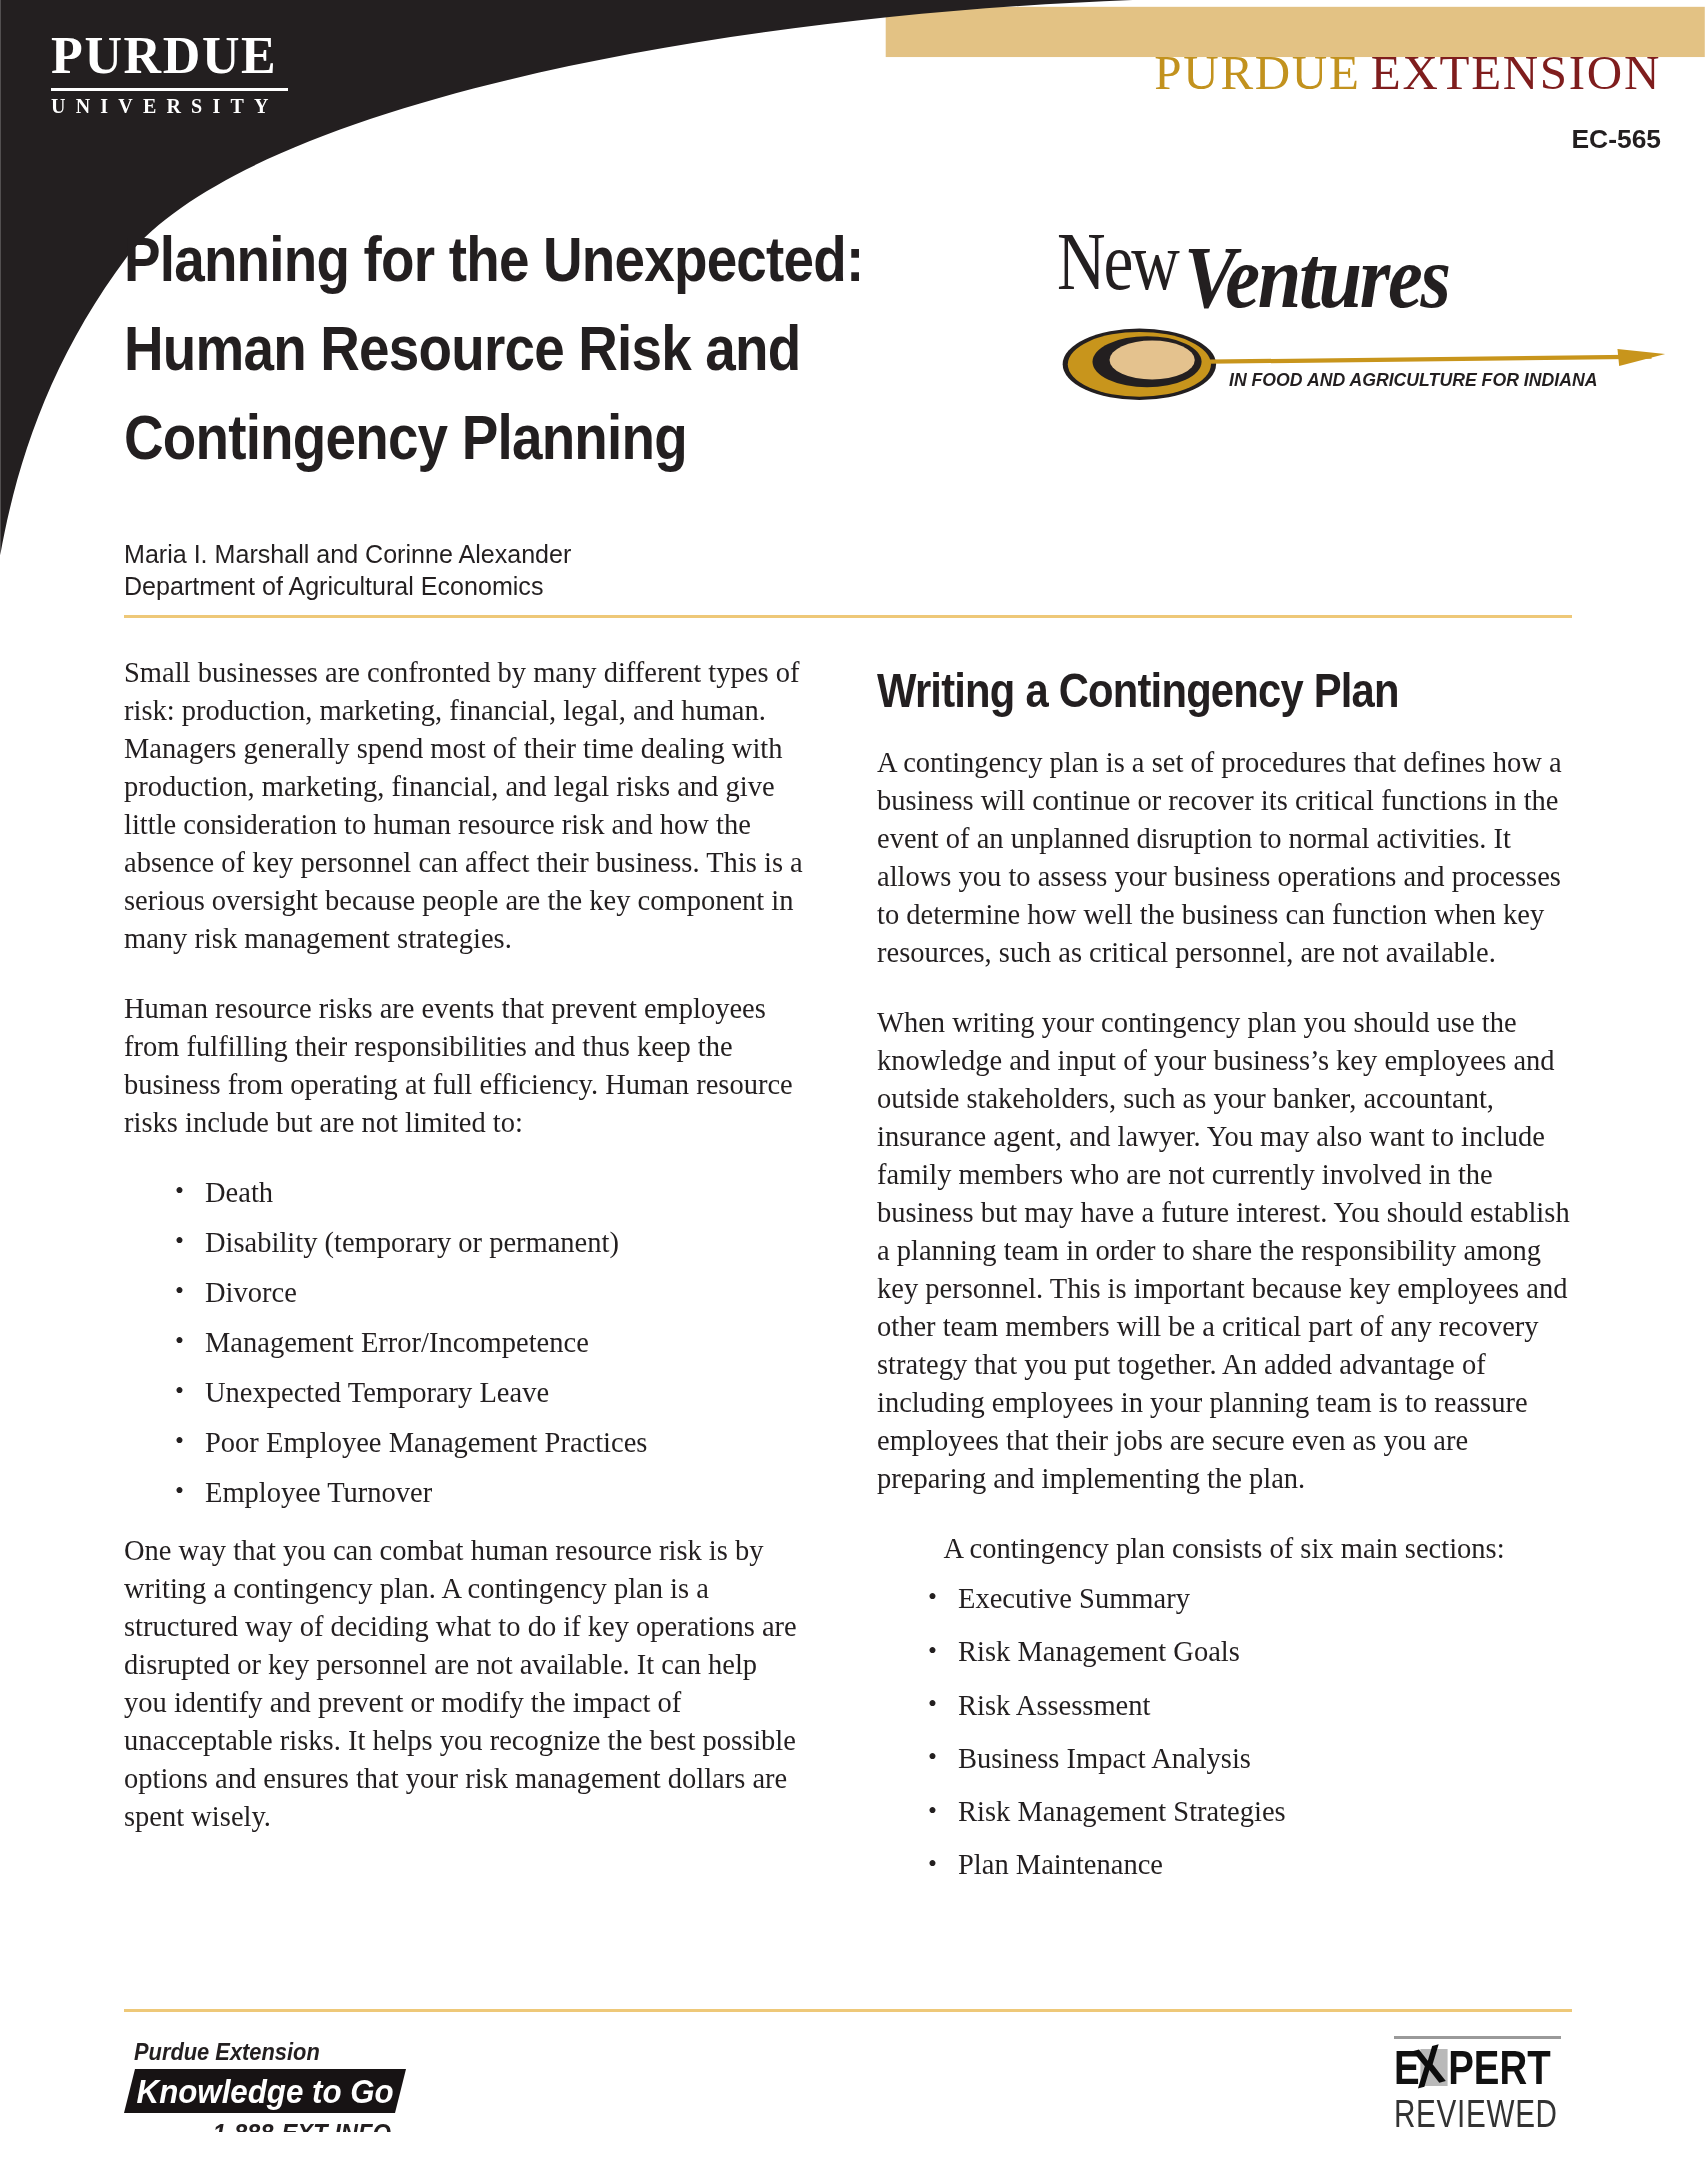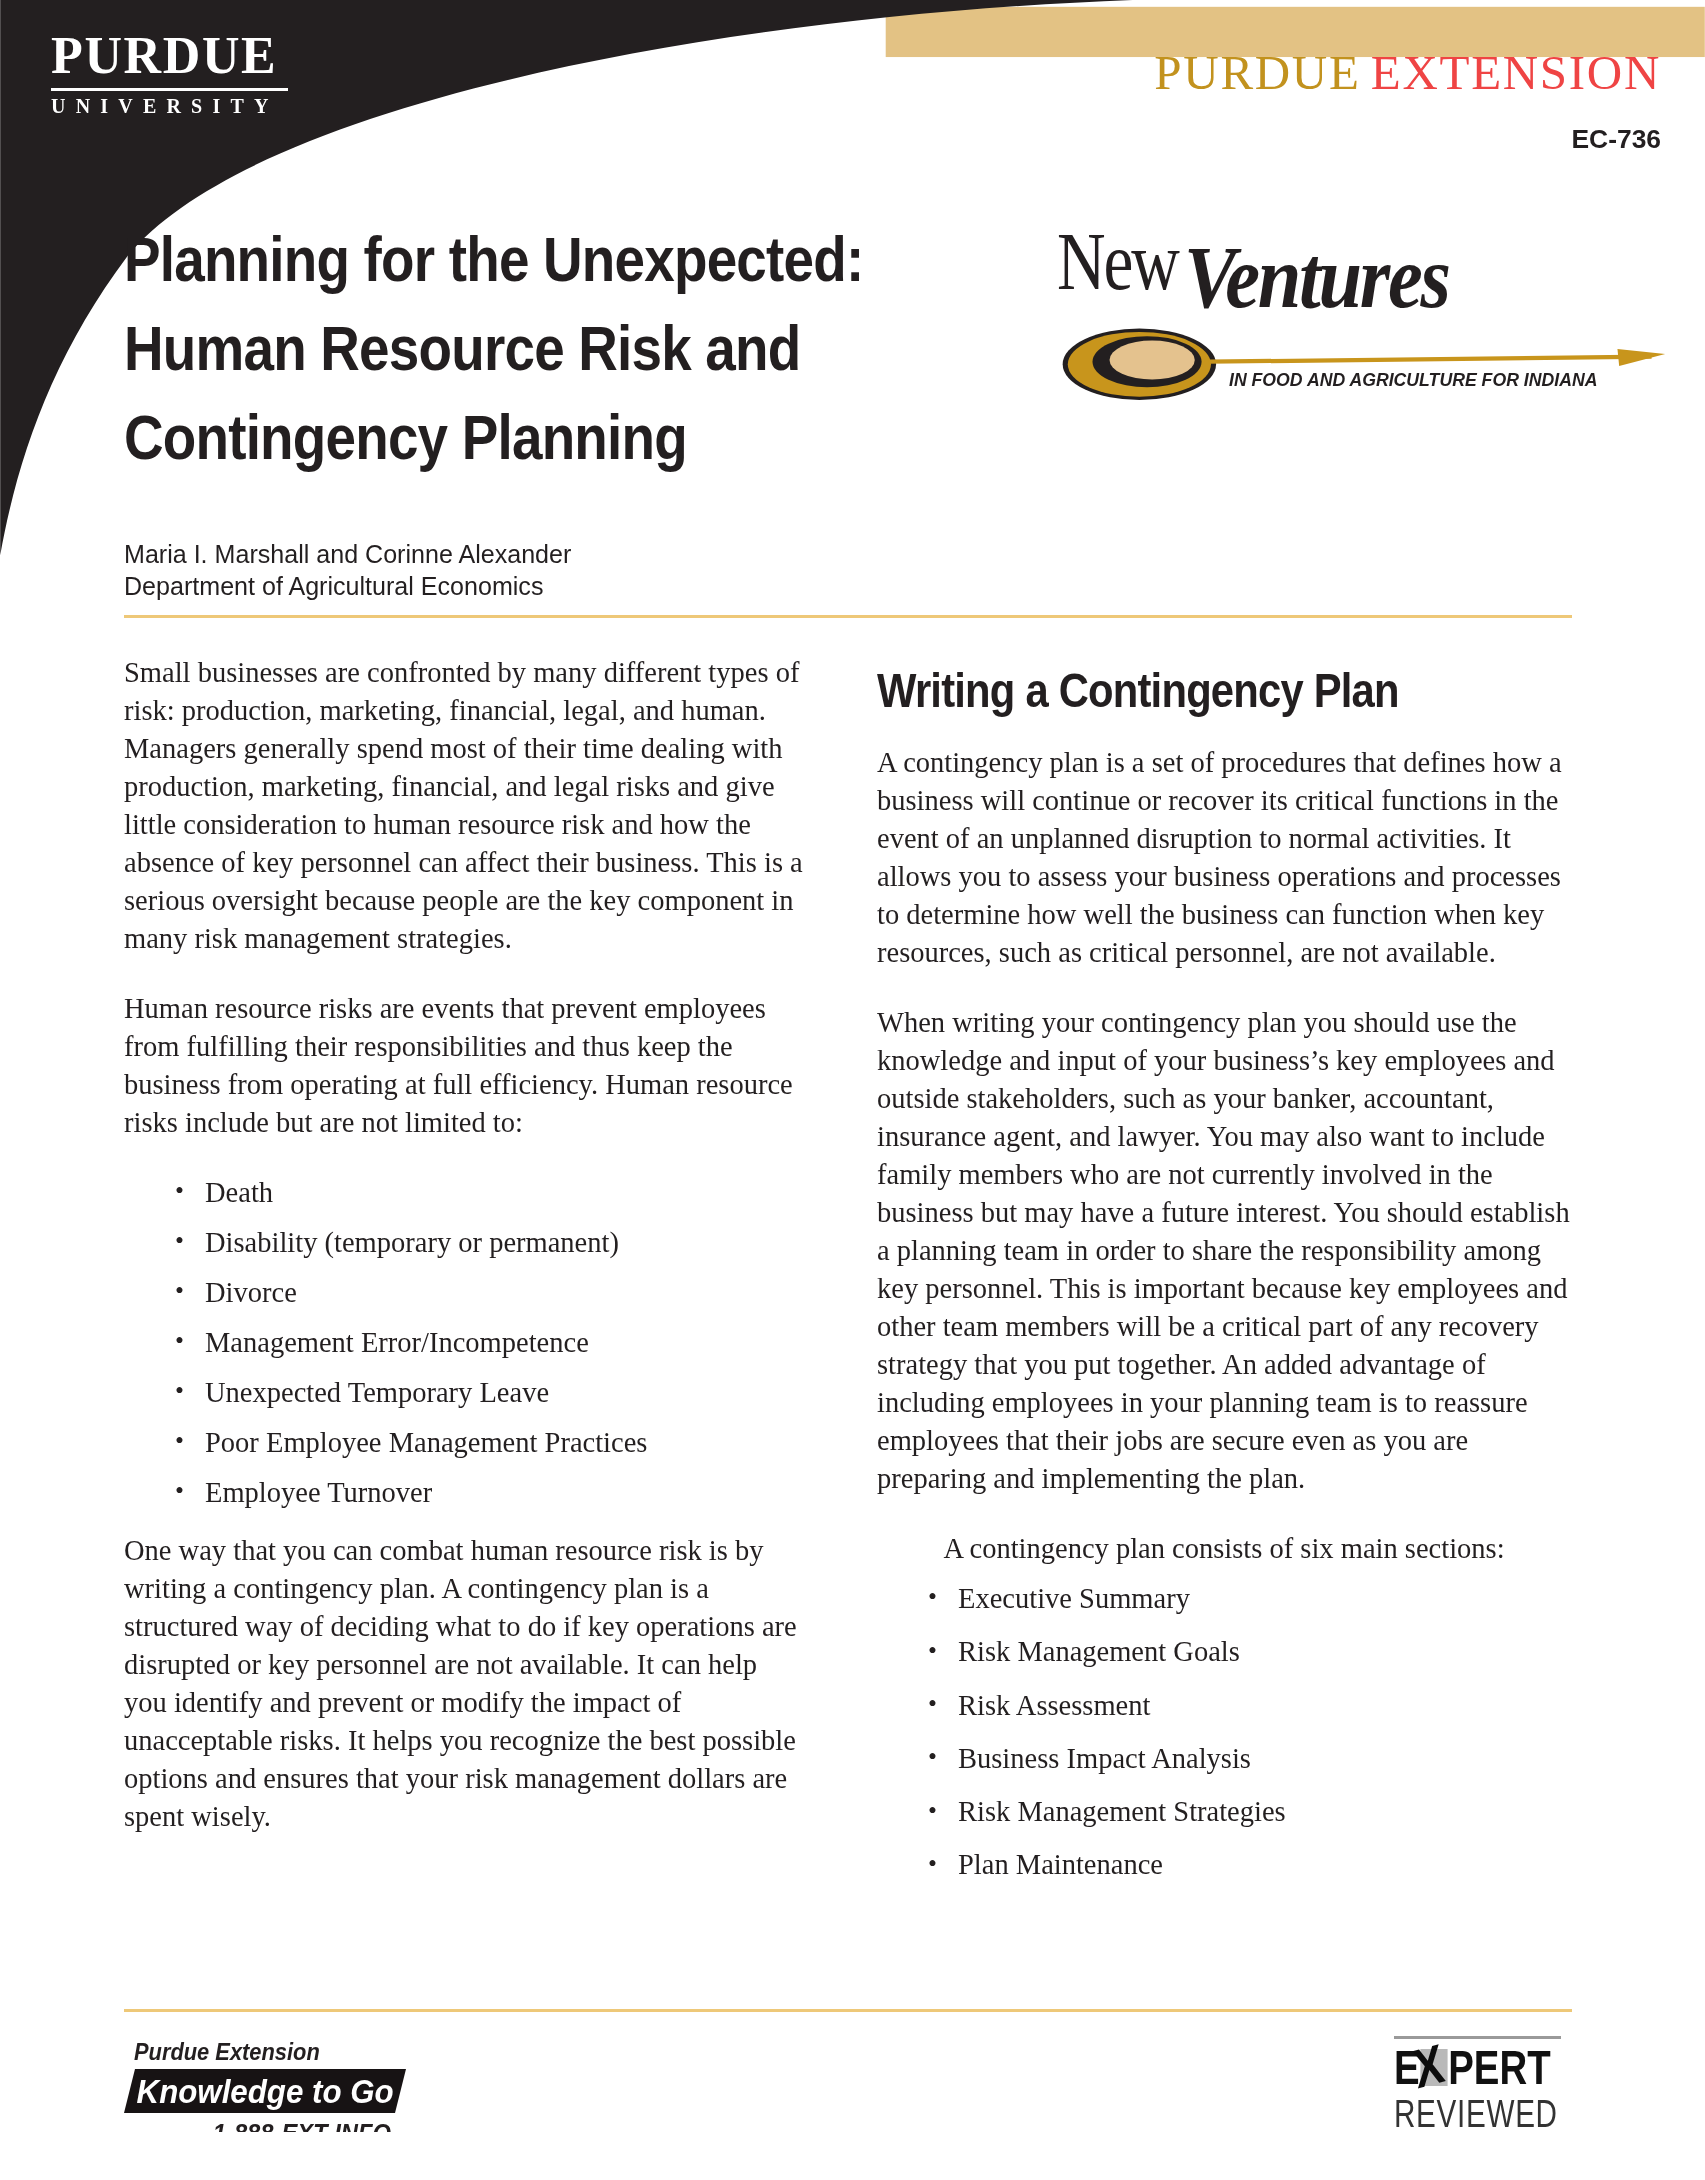--- a/index.html
+++ b/index.html
@@ -15,21 +15,21 @@
   .purdue-logo{position:absolute;left:51px;top:29px;z-index:3;color:#fff;}
   .purdue-name{font-family:"Liberation Serif",serif;font-weight:bold;font-size:53px;line-height:1;
                letter-spacing:1.7px;transform:scaleX(0.98);transform-origin:left top;}
   .purdue-rule{width:237px;height:2.6px;background:#fff;margin:6px 0 5.1px;}
   .purdue-uni{font-family:"Liberation Serif",serif;font-weight:bold;font-size:20px;letter-spacing:10.2px;line-height:1;}
 
   
   .ext-brand{position:absolute;top:48px;right:44px;z-index:3;font-family:"Liberation Serif",serif;
              font-size:49px;line-height:1;letter-spacing:1.7px;white-space:nowrap;}
   .ext-gold{color:var(--gold);margin-right:10.2px;}
-  .ext-black{color:#ef4444;margin-top:36px;}
+  .ext-black{color:#7f1d1d;margin-top:36px;}
   .doc-number{position:absolute;top:124px;right:44px;z-index:3;font-family:"Liberation Sans",sans-serif;
               font-weight:bold;font-size:26.4px;color:var(--ink);}
 
   
   .title{position:absolute;left:124px;top:215px;z-index:3;font-family:"Liberation Sans",sans-serif;
          font-weight:bold;font-size:63px;line-height:89px;letter-spacing:-0.9px;
          transform:scaleX(0.87);transform-origin:left top;color:var(--ink);white-space:nowrap;}
 
   
   .nv-logo{position:absolute;left:1055px;top:221px;width:617px;height:209px;z-index:3;}
@@ -101,21 +101,21 @@
 
   <div class="purdue-logo">
     <div class="purdue-name">PURDUE</div>
     <div class="purdue-rule"></div>
     <div class="purdue-uni">UNIVERSITY</div>
   </div>
 
   <div class="ext-brand">
     <span class="ext-gold">PURDUE</span><span class="ext-black">EXTENSION</span>
   </div>
-  <div class="doc-number">EC-736</div>
+  <div class="doc-number">EC-565</div>
 
   <div class="title">
     <div>Planning for the Unexpected:</div>
     <div>Human Resource Risk and</div>
     <div>Contingency Planning</div>
   </div>
 
   <div class="nv-logo">
     <svg class="nv-svg" width="617" height="209" viewBox="0 0 724 245">
       <ellipse cx="99" cy="168" rx="90" ry="42" style="fill:var(--ink)"></ellipse>

